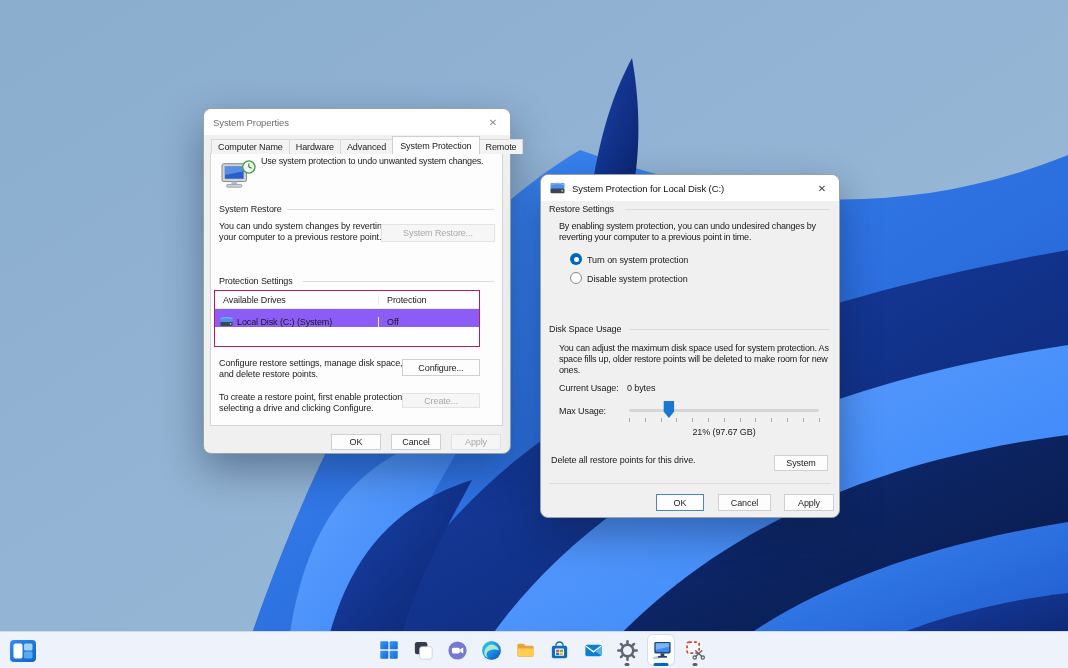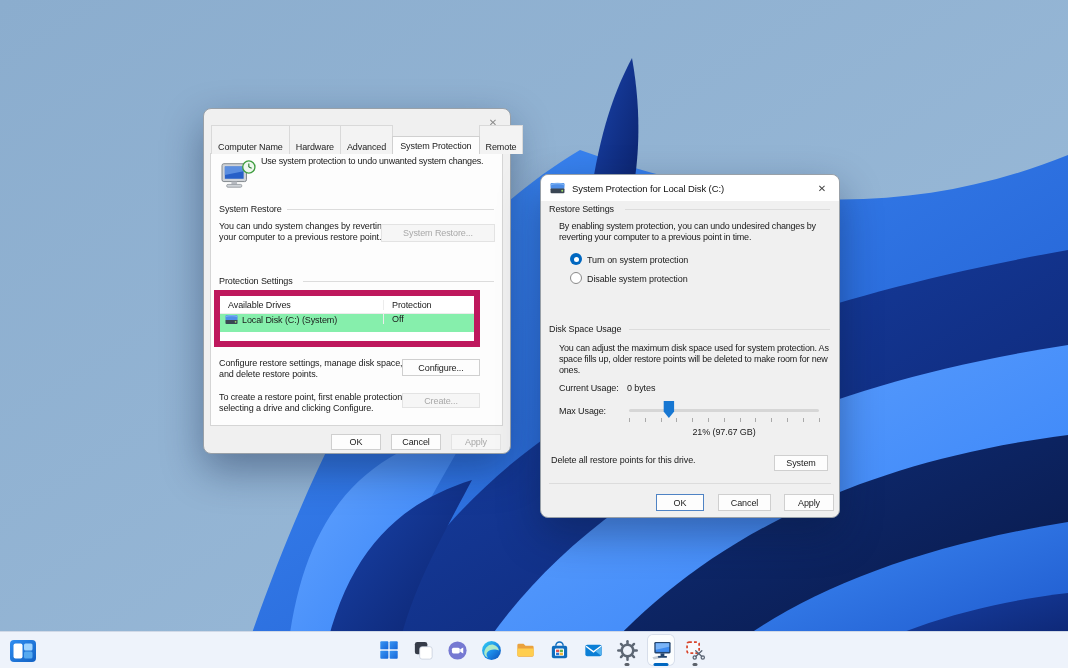--- a/index.html
+++ b/index.html
@@ -18,46 +18,46 @@
             box-sizing:border-box;}
   .title-text{font-size:9.5px;}
   .dlg1 .title-text{color:#6d6d6d;}
   .dlg2 .title-text{color:#111;text-align:right;}
   .close-btn{position:absolute;right:11px;top:7px;width:12px;height:12px;display:flex;
              align-items:center;justify-content:center;color:#444;font-size:10px;cursor:default;}
   .dlg1 .close-btn{color:#8a8a8a;}
 
   
   .tabs{position:absolute;left:7px;top:29px;display:flex;align-items:flex-end;height:16px;z-index:3;}
-  .tab{font-size:9px;padding:16px 6px 2px;background:#f3f3f3;border:1px solid #d9d9d9;
+  .tab{font-size:9px;padding:2px 6px 2px;background:#f3f3f3;border:1px solid #d9d9d9;
        border-bottom:none;margin-right:-1px;color:#222;white-space:nowrap;}
   .tab.active{background:#fdfdfd;padding:4px 7px 3px;position:relative;z-index:4;
               border-color:#d0d0d0;}
   .page{position:absolute;left:6px;right:7px;top:44px;height:273px;background:#fdfdfd;
         border:1px solid #d5d5d5;box-sizing:border-box;}
 
   .abs{position:absolute;}
   .t{position:absolute;font-size:9px;line-height:11px;color:#1a1a1a;}
   .group-label{position:absolute;font-size:9px;color:#1a1a1a;background:transparent;}
   .group-line{position:absolute;height:1px;background:#dcdcdc;}
 
   .btn{position:absolute;background:#fdfdfd;border:1px solid #cfcfcf;border-radius:0;
        font-size:9px;display:flex;align-items:center;justify-content:center;color:#1a1a1a;
        box-sizing:border-box;}
   .btn.disabled{color:#a8a8a8;background:#f6f6f6;border-color:#e3e3e3;}
   .btn.default{border-color:#4f83c4;}
 
   
   .listbox{position:absolute;left:3px;top:136px;width:266px;height:57px;background:#fff;
-           border:6px solid #be185d;box-sizing:border-box;}
+           border:1px solid #be185d;box-sizing:border-box;}
   .lb-head{display:flex;height:17px;align-items:center;font-size:9px;color:#1a1a1a;
            border-bottom:1px solid #ececec;}
   .lb-c1{width:163px;padding-left:8px;box-sizing:border-box;}
   .lb-c2{flex:1;padding-left:8px;border-left:1px solid #ececec;box-sizing:border-box;}
-  .lb-row{display:flex;height:18px;align-items:flex-start;background:#86efac;font-size:9px;}
+  .lb-row{display:flex;height:18px;align-items:flex-end;background:#8b5cf6;font-size:9px;}
   .lb-row .lb-c1{display:flex;align-items:center;gap:4px;padding-left:5px;}
 
   
   .radio{position:absolute;width:12px;height:12px;border-radius:50%;border:1px solid #8a8a8a;
          background:#fff;box-sizing:border-box;}
   .radio.on{border:none;background:#0067c0;}
   .radio.on::after{content:"";position:absolute;inset:3.5px;background:#fff;border-radius:50%;}
 
   
   .slider-track{position:absolute;height:3px;background:#d6d6d6;border-radius:2px;}
@@ -120,20 +120,23 @@
     <path d="M 355 668 C 450 470 620 330 1068 250 L 1068 668 Z" fill="url(#g2)"></path>
     <path d="M 470 668 C 560 520 740 395 1068 345 L 1068 668 Z" fill="url(#g3)"></path>
     <path d="M 590 668 C 680 560 830 465 1068 435 L 1068 668 Z" fill="url(#g4)"></path>
     <path d="M 705 668 C 785 598 905 548 1068 522 L 1068 668 Z" fill="url(#g1)"></path>
     <path d="M 830 668 C 895 628 980 603 1068 593 L 1068 668 Z" fill="url(#g2)"></path>
     <path d="M 286 668 C 298 530 350 452 470 428 C 420 520 380 575 362 668 Z" fill="url(#g3)"></path>
     <path d="M 322 668 C 342 560 392 505 472 480 C 432 555 407 600 394 668 Z" fill="url(#g2)"></path>
   </svg>
 
   <div class="dlg dlg1">
+    <div class="titlebar">
+      <span class="title-text">System Properties</span>
+    </div>
     <div class="close-btn">✕</div>
 
     <div class="tabs">
       <div class="tab">Computer Name</div>
       <div class="tab">Hardware</div>
       <div class="tab">Advanced</div>
       <div class="tab active">System Protection</div>
       <div class="tab">Remote</div>
     </div>
 

